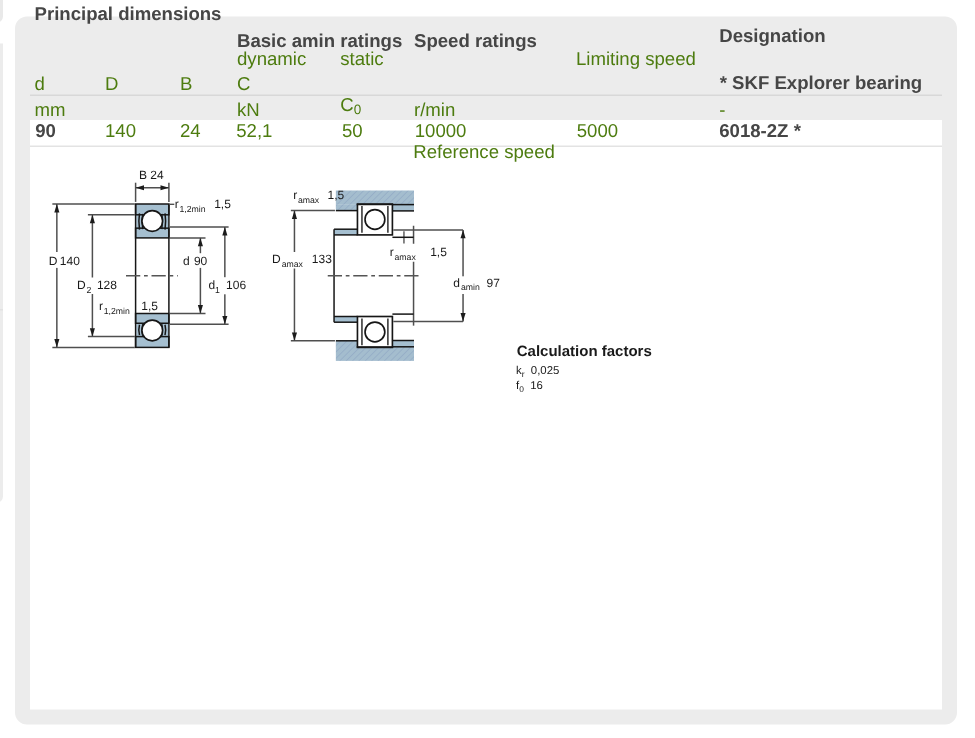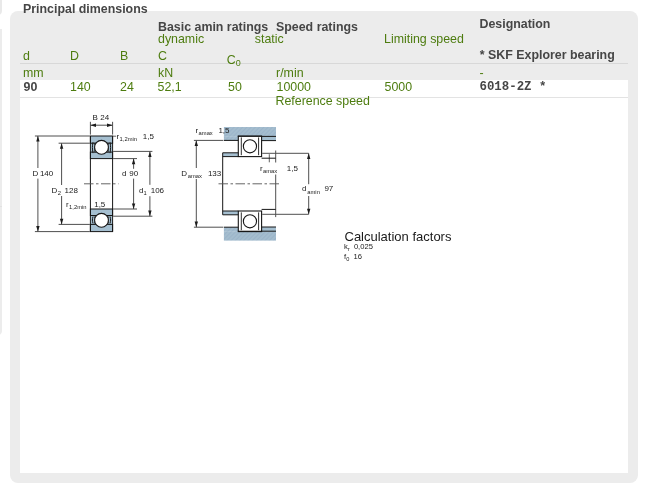--- a/index.html
+++ b/index.html
@@ -30,35 +30,35 @@
 <div class="abs t b" style="left:23px;top:3px;">Principal dimensions</div>
 
 <div class="abs t b" style="left:158px;top:20.5px;">Basic amin ratings</div>
 
 <div class="abs t b" style="left:276px;top:20.5px;">Speed ratings</div>
 
 <div class="abs t b" style="left:479.5px;top:18px;">Designation</div>
 
 <div class="abs t" style="left:158px;top:33px;">dynamic</div>
 
-<div class="abs t" style="left:226.8px;top:33px;margin-left:28px;">static</div>
+<div class="abs t" style="left:226.8px;top:33px;">static</div>
 
 <div class="abs t" style="left:275.5px;top:51px;margin-top:44px;">Reference speed</div>
 
 <div class="abs t" style="left:384px;top:33px;">Limiting speed</div>
 
 <div class="abs t" style="left:23px;top:50px;">d</div>
 
 <div class="abs t" style="left:70px;top:50px;">D</div>
 
 <div class="abs t" style="left:120px;top:50px;">B</div>
 
 <div class="abs t" style="left:158px;top:50px;">C</div>
 
-<div class="abs t" style="left:226.8px;top:54px;">C<sub class="s">0</sub></div>
+<div class="abs t" style="left:226.8px;top:64px;">C<sub class="s">0</sub></div>
 
 <div class="abs t b" style="left:479.8px;top:48.5px;">* SKF Explorer bearing</div>
 
 <div class="abs t" style="left:23px;top:67px;">mm</div>
 
 <div class="abs t" style="left:158px;top:67px;">kN</div>
 
 <div class="abs t" style="left:276px;top:67px;">r/min</div>
 
 <div class="abs t" style="left:479.5px;top:67px;">-</div>
@@ -70,21 +70,21 @@
 <div class="abs t" style="left:120px;top:81.3px;">24</div>
 
 <div class="abs t" style="left:157.5px;top:81.3px;">52,1</div>
 
 <div class="abs t" style="left:228px;top:81.3px;text-align:center;">50</div>
 
 <div class="abs t" style="left:276.5px;top:81.3px;">10000</div>
 
 <div class="abs t" style="left:384.5px;top:81.3px;text-align:right;">5000</div>
 
-<div class="abs t b" style="left:479.5px;top:81.3px;font-family:Liberation Mono, monospace;">6018-2Z&nbsp;*</div>
+<div class="abs t b" style="left:479.5px;top:81.3px;">6018-2Z&nbsp;*</div>
 
 <svg class="abs" style="left:0;top:0;" width="650" height="492" viewBox="0 0 650 492">
 <defs>
 <pattern id="hatch" width="3" height="3" patternTransform="rotate(45)" patternUnits="userSpaceOnUse">
         <rect width="3" height="3" fill="#a4bdce"></rect>
         <line x1="0" y1="0" x2="0" y2="3" stroke="#93abc6" stroke-width="1"></line>
       </pattern>
 </defs>
 
 <g stroke-linecap="butt" fill="none">
@@ -253,17 +253,17 @@
 <text x="263" y="173" font-size="5.8" fill="#1a1a1a" font-family="Liberation Sans">amax</text>
 <text x="286.8" y="170.6" font-size="8" fill="#1a1a1a" font-family="Liberation Sans">1,5</text>
 
 <line x1="237.8" y1="136.4" x2="262.1" y2="136.4" stroke="#161616" stroke-width="0.9"></line>
 <line x1="237.8" y1="231.2" x2="262.1" y2="231.2" stroke="#161616" stroke-width="0.9"></line>
 
 <line x1="261.6" y1="158.2" x2="275.7" y2="158.2" stroke="#161616" stroke-width="1"></line>
 <line x1="261.6" y1="209.4" x2="275.7" y2="209.4" stroke="#161616" stroke-width="1"></line>
 </svg>
 
-<div class="abs" style="left:344.5px;top:229.3px;font-size:13px;font-weight:normal;color:#1a1a1a;">Calculation factors</div>
+<div class="abs" style="left:344.5px;top:229.3px;font-size:10px;font-weight:bold;color:#1a1a1a;">Calculation factors</div>
 
 <div class="abs" style="left:344px;top:242.2px;font-size:7.6px;color:#1a1a1a;">k<sub style="font-size:5.6px;vertical-align:baseline;position:relative;top:1.5px;">r</sub>&nbsp; 0,025</div>
 
 <div class="abs" style="left:344px;top:252.0px;font-size:7.6px;color:#1a1a1a;">f<sub style="font-size:5.6px;vertical-align:baseline;position:relative;top:1.5px;">0</sub>&nbsp; 16</div>
 
 </body></html>

